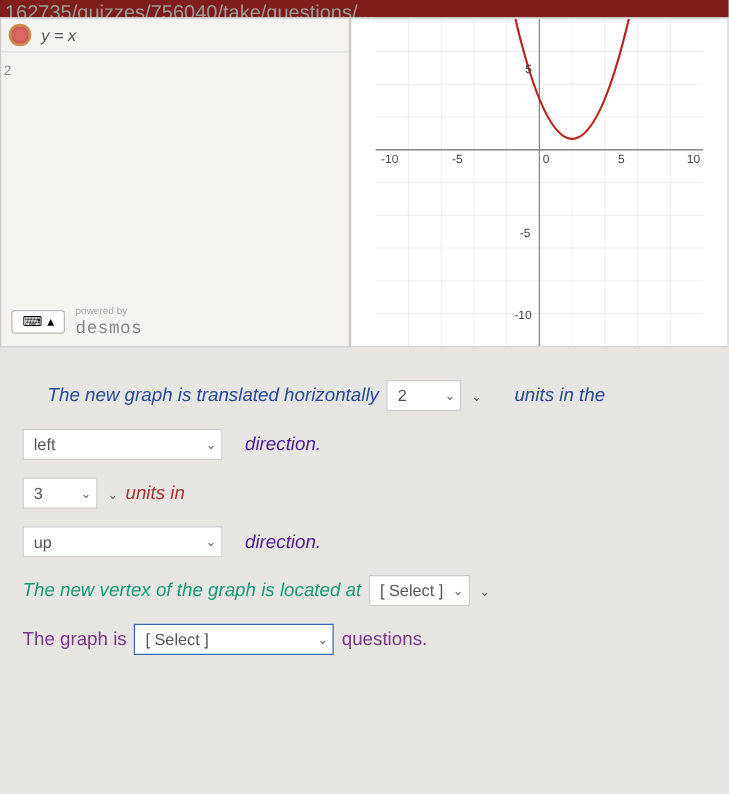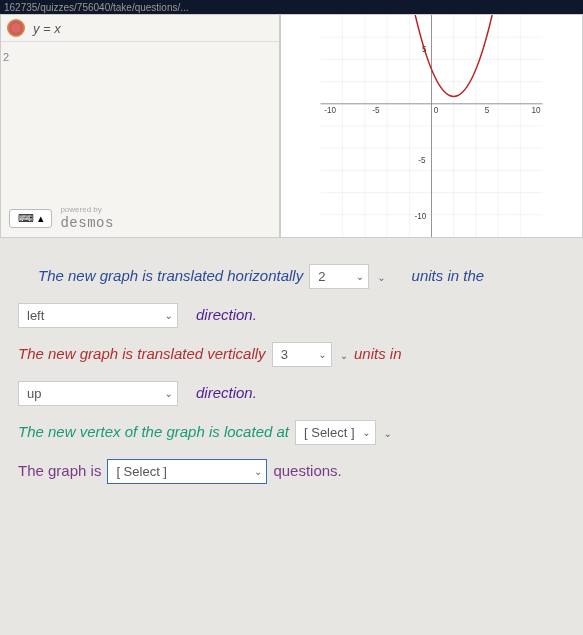--- a/index.html
+++ b/index.html
@@ -5,30 +5,30 @@
   * { box-sizing: border-box; margin: 0; padding: 0; }
   body {
     font-family: Arial, sans-serif;
     background: #e8e6e3;
     width: 583px;
     height: 635px;
     position: relative;
     overflow: hidden;
   }
   .top-bar {
-    background: #0f172a;
+    background: #7f1d1d;
     color: #999;
-    font-size: 10px;
+    font-size: 16px;
     padding: 2px 4px;
     height: 14px;
     overflow: hidden;
   }
   .top-area {
     display: flex;
-    height: 224px;
+    height: 264px;
     position: relative;
   }
   .left-panel {
     width: 280px;
     background: #f5f4f1;
     position: relative;
     border: 1px solid #ccc;
   }
   .equation-row {
     display: flex;
@@ -209,21 +209,20 @@
   </div>
   <div class="direction-row">
     <span class="select-field wide">
       <span>left</span>
         <span class="chev">⌄</span>
     </span>
     <span class="plain">direction.</span>
   </div>
 
   <div class="q-line">
-    <span class="sentence-v">The new graph is translated vertically</span>
     <span class="select-field">
       <span>3</span>
         <span class="chev">⌄</span>
     </span>
     <span class="tiny-chev">⌄</span>
     <span class="sentence-v">units in</span>
   </div>
   <div class="direction-row">
     <span class="select-field wide">
       <span>up</span>

